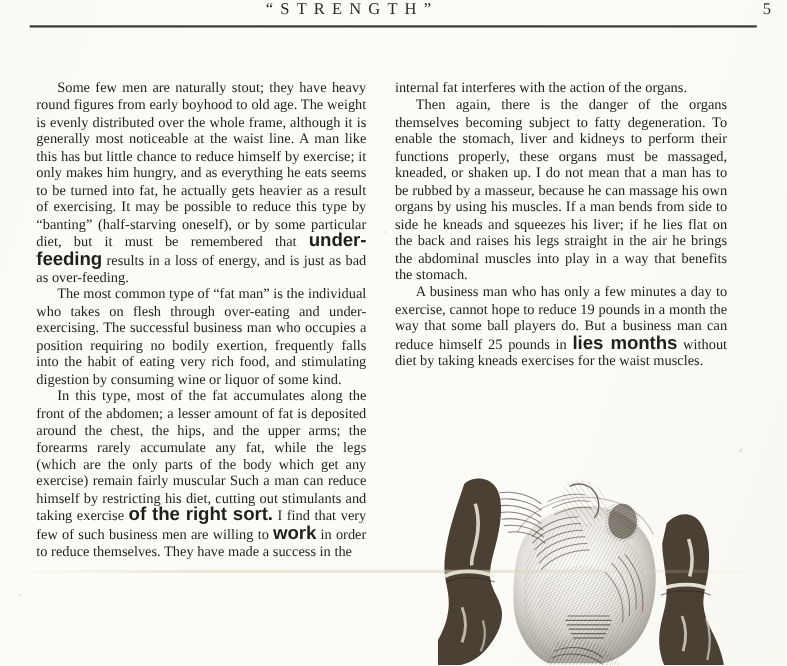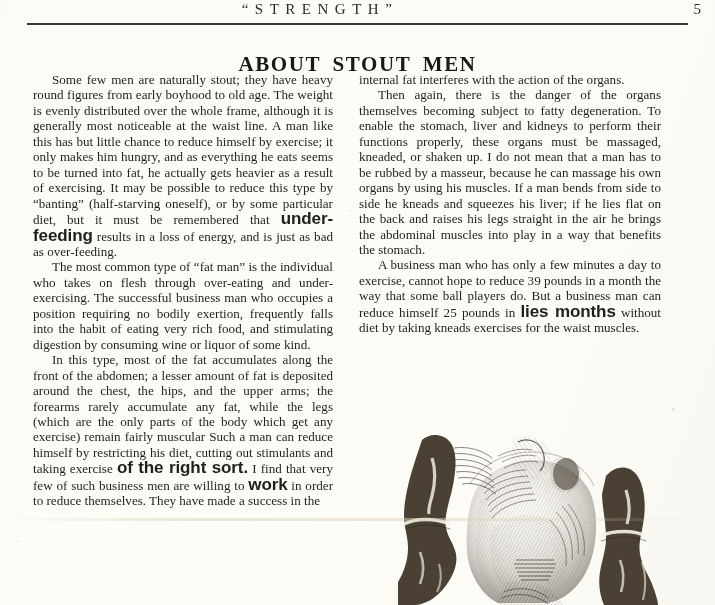--- a/index.html
+++ b/index.html
@@ -147,38 +147,37 @@
 <body>
 
 <div class="page">
 
   <div class="running-head">
     <div class="journal-title">“STRENGTH”</div>
     <div class="page-number">5</div>
   </div>
   <div class="head-rule"></div>
 
-  <h1 class="article-title">ABOUT STOUT MEN</h1>
 
   <div class="columns">
 
     <div class="col col-left">
       <p><span>Some few men are naturally stout; they have heavy round figures from early boyhood to old age. The weight is evenly distributed over the whole frame, although it is generally most noticeable at the waist line. A man like this has but little chance to reduce himself by exercise; it only makes him hungry, and as everything he eats seems to be turned into fat, he actually gets heavier as a result of exercising. It may be possible to reduce this type by “banting” (half-starving oneself), or by some particular diet, but it must be remembered that </span><b>under-feeding</b><span> results in a loss of energy, and is just as bad as over-feeding.</span></p>
 
       <p>The most common type of “fat man” is the individual who takes on flesh through over-eating and under-exercising. The successful business man who occupies a position requiring no bodily exertion, frequently falls into the habit of eating very rich food, and stimulating digestion by consuming wine or liquor of some kind.</p>
 
       <p><span>In this type, most of the fat accumulates along the front of the abdomen; a lesser amount of fat is deposited around the chest, the hips, and the upper arms; the forearms rarely accumulate any fat, while the legs (which are the only parts of the body which get any exercise) remain fairly muscular Such a man can reduce himself by restricting his diet, cutting out stimulants and taking exercise </span><b>of the right sort.</b><span> I find that very few of such business men are willing to </span><b>work</b><span> in order to reduce themselves. They have made a success in the</span></p>
     </div>
 
     <div class="col col-right">
       <p class="cont">internal fat interferes with the action of the organs.</p>
 
       <p>Then again, there is the danger of the organs themselves becoming subject to fatty degeneration. To enable the stomach, liver and kidneys to perform their functions properly, these organs must be massaged, kneaded, or shaken up. I do not mean that a man has to be rubbed by a masseur, because he can massage his own organs by using his muscles. If a man bends from side to side he kneads and squeezes his liver; if he lies flat on the back and raises his legs straight in the air he brings the abdominal muscles into play in a way that benefits the stomach.</p>
 
-      <p><span>A business man who has only a few minutes a day to exercise, cannot hope to reduce 39 pounds in a month the way that some ball players do. But a business man can reduce himself 25 pounds in </span><b>lies months</b><span> without diet by taking kneads exercises for the waist muscles.</span></p>
+      <p><span>A business man who has only a few minutes a day to exercise, cannot hope to reduce 19 pounds in a month the way that some ball players do. But a business man can reduce himself 25 pounds in </span><b>lies months</b><span> without diet by taking kneads exercises for the waist muscles.</span></p>
     </div>
   </div>
 
   <div class="illustration">
     <svg width="300" height="173" viewBox="0 0 300 173" xmlns="http://www.w3.org/2000/svg">
       <defs>
         <pattern id="hatch1" width="3" height="3" patternUnits="userSpaceOnUse" patternTransform="rotate(28)">
           <line x1="0" y1="0" x2="0" y2="3" stroke="#3a332a" stroke-width="0.85" opacity="0.55"></line>
         </pattern>
         <pattern id="hatch2" width="4" height="4" patternUnits="userSpaceOnUse" patternTransform="rotate(-35)">

